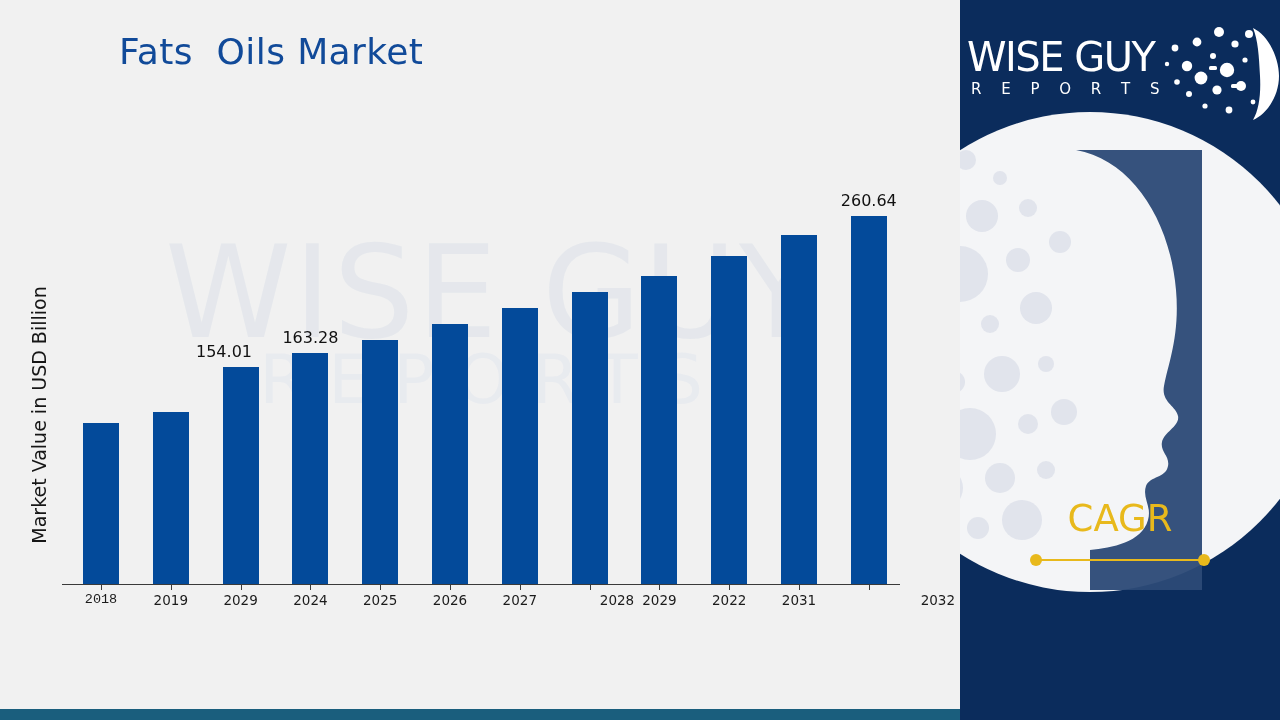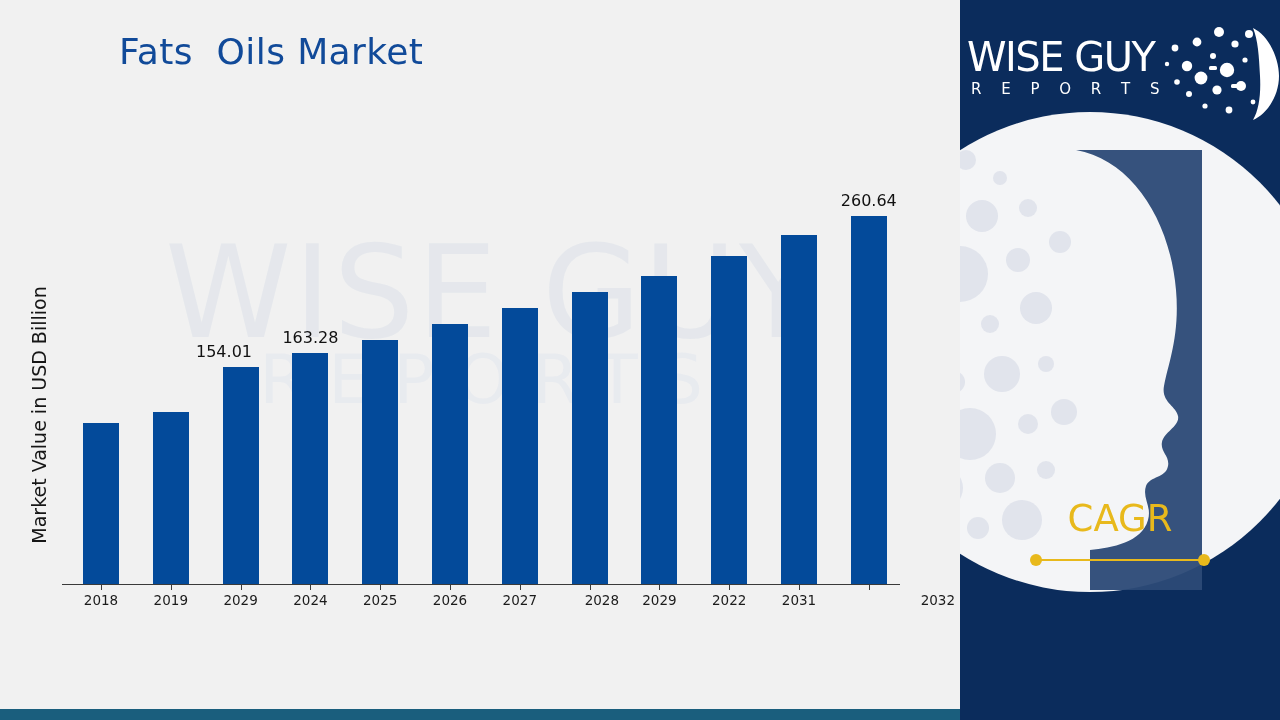--- a/index.html
+++ b/index.html
@@ -107,21 +107,21 @@
   </div>
 
   <div class="chart-title">Fats  Oils Market</div>
 
   <div class="ylabel">Market Value in USD Billion</div>
 
   <div class="plot" id="plot">
     <div class="axis-line"></div>
   <div class="bar" style="left: 83px; width: 36px; top: 423.042px; height: 160.958px; background: rgb(3, 74, 154);"></div>
       <div class="tick" style="left: 101px;"></div>
-      <div class="xtick-label" style="left: 61px;">2018</div>
+      <div class="xtick-label" style="left: 61px; font-family: Liberation Mono, monospace;">2018</div>
       <div class="bar" style="left: 152.8px; width: 36px; top: 412.029px; height: 171.971px; background: rgb(3, 74, 154);"></div>
       <div class="tick" style="left: 170.8px;"></div>
       <div class="xtick-label" style="left: 130.8px;">2019</div>
       <div class="bar" style="left: 222.6px; width: 36px; top: 366.552px; height: 217.448px; background: rgb(3, 74, 154);"></div>
       <div class="tick" style="left: 240.6px;"></div>
       <div class="xtick-label" style="left: 200.6px;">2029</div>
       <div class="bar-label" style="left: 169px; top: 341.552px;">154.01</div>
       <div class="bar" style="left: 292.4px; width: 36px; top: 353.463px; height: 230.537px; background: rgb(3, 74, 154);"></div>
       <div class="tick" style="left: 310.4px;"></div>
       <div class="xtick-label" style="left: 270.4px;">2024</div>
@@ -130,21 +130,21 @@
       <div class="tick" style="left: 380.2px;"></div>
       <div class="xtick-label" style="left: 340.2px;">2025</div>
       <div class="bar" style="left: 432px; width: 36px; top: 324.068px; height: 259.932px; background: rgb(3, 74, 154);"></div>
       <div class="tick" style="left: 450px;"></div>
       <div class="xtick-label" style="left: 410px;">2026</div>
       <div class="bar" style="left: 501.8px; width: 36px; top: 308.113px; height: 275.887px; background: rgb(3, 74, 154);"></div>
       <div class="tick" style="left: 519.8px;"></div>
       <div class="xtick-label" style="left: 479.8px;">2027</div>
       <div class="bar" style="left: 571.6px; width: 36px; top: 292.017px; height: 291.983px; background: rgb(3, 74, 154);"></div>
       <div class="tick" style="left: 589.6px;"></div>
-      <div class="xtick-label" style="left: 539px; text-align: right;">2028</div>
+      <div class="xtick-label" style="left: 577px;">2028</div>
       <div class="bar" style="left: 641.4px; width: 36px; top: 276.063px; height: 307.937px; background: rgb(3, 74, 154);"></div>
       <div class="tick" style="left: 659.4px;"></div>
       <div class="xtick-label" style="left: 619.4px;">2029</div>
       <div class="bar" style="left: 711.2px; width: 36px; top: 256.014px; height: 327.986px; background: rgb(3, 74, 154);"></div>
       <div class="tick" style="left: 729.2px;"></div>
       <div class="xtick-label" style="left: 689.2px;">2022</div>
       <div class="bar" style="left: 781px; width: 36px; top: 235.117px; height: 348.883px; background: rgb(3, 74, 154);"></div>
       <div class="tick" style="left: 799px;"></div>
       <div class="xtick-label" style="left: 759px;">2031</div>
       <div class="bar" style="left: 850.8px; width: 36px; top: 216px; height: 368px; background: rgb(3, 74, 154);"></div>

